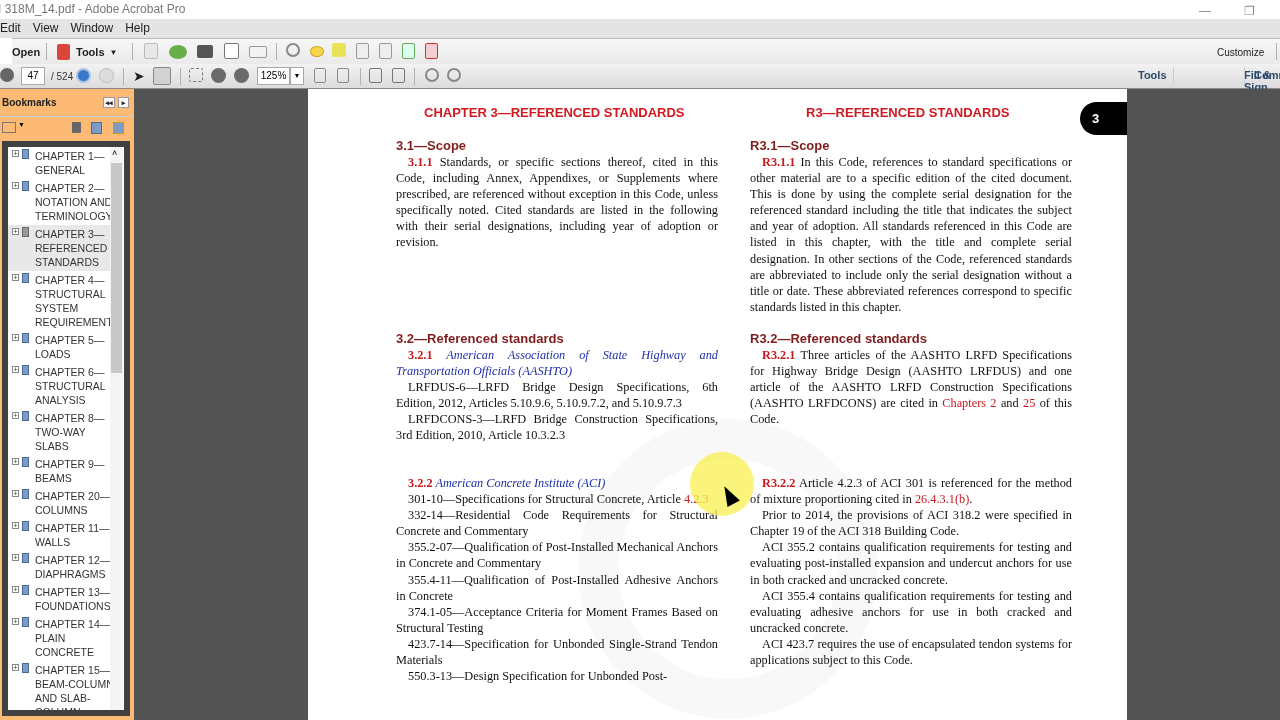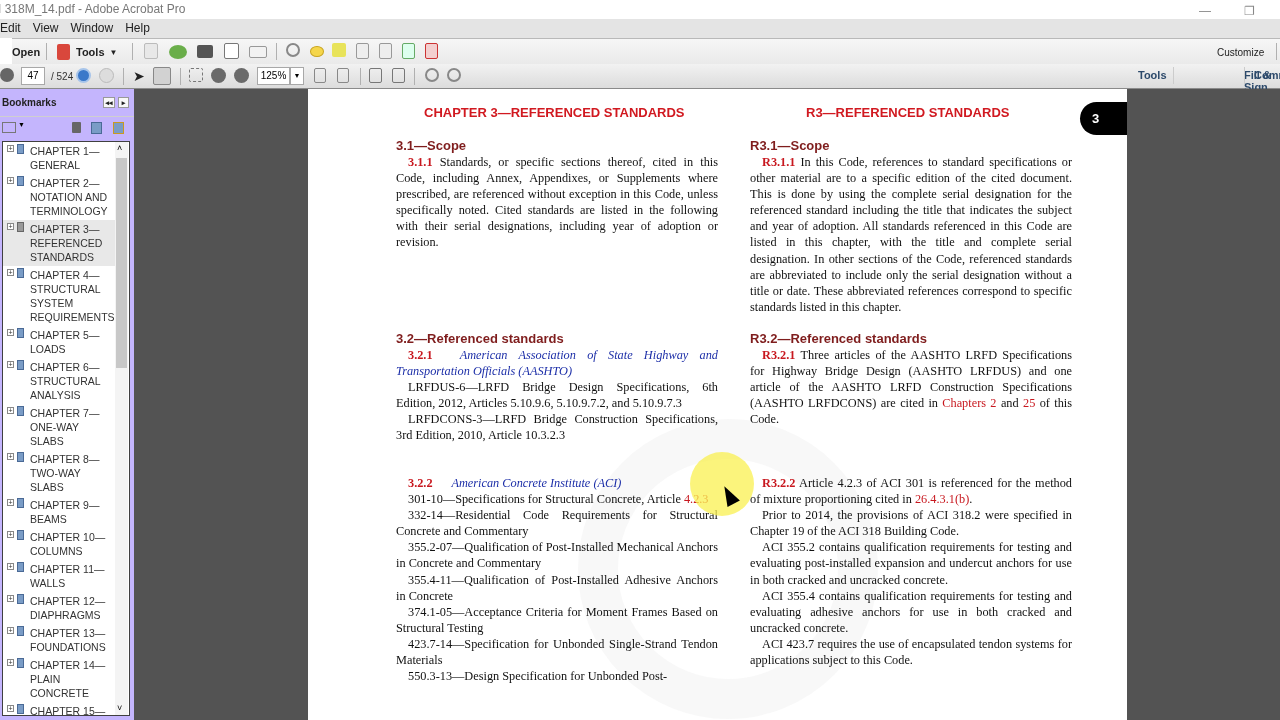--- a/index.html
+++ b/index.html
@@ -10,39 +10,39 @@
   .menubar { position: absolute; left: 0; top: 19px; width: 1280px; height: 19px; background: #e4e4e4; font-size: 12px; color: #222; line-height: 19px; }
   .menubar span { display: inline-block; margin-right: 12px; }
   .toolbar1 { position: absolute; left: 12px; top: 38px; width: 1280px; height: 42px; background: linear-gradient(#f6f6f6, #e2e2e2); border-top: 1px solid #b9b9b9; border-bottom: 1px solid #a0a0a0; font-size: 11px; }
   .toolbar2 { position: absolute; left: 0; top: 64px; width: 1280px; height: 25px; background: linear-gradient(#f2f2f2, #dcdcdc); border-bottom: 1px solid #8a8a8a; font-size: 11px; }
   .tb-item { position: absolute; top: 4px; height: 18px; display: flex; align-items: center; color: #222; }
   .sep { position: absolute; top: 4px; width: 1px; height: 17px; background: #b0b0b0; }
   .ico { display: inline-block; width: 16px; height: 16px; border-radius: 2px; }
   .round { border-radius: 50%; }
   .pagebox { position: absolute; top: 3px; height: 18px; border: 1px solid #a8a8a8; background: #fff; font-size: 10px; text-align: center; line-height: 16px; }
   .rtabs { position: absolute; top: 5px; font-size: 11px; font-weight: bold; color: #2d4a6b; }
-  .sidebar { position: absolute; left: 0; top: 89px; width: 156px; height: 631px; background: #c4b5fd; border-right: 1px solid #9a9a9a; }
+  .sidebar { position: absolute; left: 0; top: 89px; width: 156px; height: 631px; background: #fdba74; border-right: 1px solid #9a9a9a; }
   .sb-head { height: 28px; font-size: 10px; font-weight: bold; color: #222; line-height: 28px; padding-left: 2px; position: relative; border-bottom: 1px solid #cfcfcf; }
   .sb-tools { height: 23px; position: relative; }
-  .sb-list { position: absolute; left: 2px; top: 52px; width: 128px; height: 575px; background: #fff; border: 1px solid #404040; overflow: hidden; }
+  .sb-list { position: absolute; left: 2px; top: 52px; width: 128px; height: 575px; background: #fff; border: 6px solid #404040; overflow: hidden; }
   .bm { position: relative; padding-left: 27px; font-size: 10.5px; color: #333; line-height: 14px; padding-top: 2px; padding-bottom: 2px; width: 112px; }
   .bm.sel { background: #e8e8e8; }
   .bm .plus { position: absolute; left: 4px; top: 3px; width: 7px; height: 7px; border: 1px solid #888; font-size: 7px; line-height: 5px; text-align: center; color: #333; background: #fff; }
   .bm .bmi { position: absolute; left: 14px; top: 2px; width: 7px; height: 10px; background: #7a9cc6; border: 1px solid #4a6a96; }
   .scrollbar { position: absolute; right: 1px; top: 0; width: 13px; height: 573px; background: #f4f4f4; }
   .scroll-thumb { position: absolute; left: 1px; top: 16px; width: 11px; height: 210px; background: #c8c8c8; }
   .viewer { position: absolute; left: 134px; top: 89px; width: 1146px; height: 631px; background: #535353; }
   .page { position: absolute; left: 308px; top: 89px; width: 819px; height: 631px; background: #fff; font-family: "Liberation Serif", serif; color: #111; }
   .col { position: absolute; width: 322px; font-size: 12.3px; line-height: 16.1px; text-align: justify; }
   .col.l { left: 88px; }
   .col.r { left: 442px; }
   .chap { position: absolute; top: 16px; font-family: "Liberation Sans", sans-serif; font-weight: bold; color: #d11920; font-size: 13px; }
   .h2 { font-family: "Liberation Sans", sans-serif; font-weight: bold; color: #7f1d1d; font-size: 13px; line-height: 16px; }
   .num { color: #c8181f; font-weight: bold; }
-  .blue { color: #1d2fa8; font-style: italic; margin-left: 16px; }
+  .blue { color: #1d2fa8; font-style: italic; }
   .red { color: #c8181f; }
   .ind { text-indent: 12px; }
   .hang { text-indent: 12px; }
   .tab3 { position: absolute; left: 772px; top: 13px; width: 47px; height: 33px; background: #000; border-radius: 17px 0 0 17px; color: #fff; font-family: "Liberation Sans", sans-serif; font-weight: bold; font-size: 13px; line-height: 33px; padding-left: 12px; }
   .watermark { position: absolute; left: 270px; top: 330px; width: 300px; height: 300px; border: 40px solid rgba(200,200,200,0.12); border-radius: 50%; }
   .cursor-hl { position: absolute; left: 690px; top: 452px; width: 64px; height: 64px; border-radius: 50%; background: rgba(250,240,80,0.75); }
   .cursor { position: absolute; left: 722px; top: 485px; width: 0; height: 0; border-left: 7px solid transparent; border-right: 7px solid transparent; border-bottom: 20px solid #000; transform: rotate(-28deg); }
 </style>
 </head>
 <body>
@@ -129,24 +129,23 @@
     <span style="position:absolute;left:91px;top:5px;width:11px;height:12px;background:#7a9cc6;border:1px solid #4a6a96;"></span>
     <span style="position:absolute;left:113px;top:5px;width:11px;height:12px;background:#7a9cc6;border:1px solid #c99a21;"></span>
   </div>
   <div class="sb-list">
     <div class="bm"><span class="plus">+</span><span class="bmi"></span><span>CHAPTER 1— GENERAL</span></div>
     <div class="bm"><span class="plus">+</span><span class="bmi"></span><span>CHAPTER 2— NOTATION AND TERMINOLOGY</span></div>
     <div class="bm sel"><span class="plus">+</span><span class="bmi" style="background:#999;border-color:#666;"></span><span>CHAPTER 3— REFERENCED STANDARDS</span></div>
     <div class="bm"><span class="plus">+</span><span class="bmi"></span><span>CHAPTER 4— STRUCTURAL SYSTEM REQUIREMENTS</span></div>
     <div class="bm"><span class="plus">+</span><span class="bmi"></span><span>CHAPTER 5— LOADS</span></div>
     <div class="bm"><span class="plus">+</span><span class="bmi"></span><span>CHAPTER 6— STRUCTURAL ANALYSIS</span></div>
-    <div class="bm"><span class="plus">+</span><span class="bmi"></span><span>CHAPTER 7— ONE-WAY SLABS</span></div>
     <div class="bm"><span class="plus">+</span><span class="bmi"></span><span>CHAPTER 8— TWO-WAY SLABS</span></div>
     <div class="bm"><span class="plus">+</span><span class="bmi"></span><span>CHAPTER 9— BEAMS</span></div>
-    <div class="bm"><span class="plus">+</span><span class="bmi"></span><span>CHAPTER 10— COLUMNS</span></div>
+    <div class="bm"><span class="plus">+</span><span class="bmi"></span><span>CHAPTER 20— COLUMNS</span></div>
     <div class="bm"><span class="plus">+</span><span class="bmi"></span><span>CHAPTER 11— WALLS</span></div>
     <div class="bm"><span class="plus">+</span><span class="bmi"></span><span>CHAPTER 12— DIAPHRAGMS</span></div>
     <div class="bm"><span class="plus">+</span><span class="bmi"></span><span>CHAPTER 13— FOUNDATIONS</span></div>
     <div class="bm"><span class="plus">+</span><span class="bmi"></span><span>CHAPTER 14— PLAIN CONCRETE</span></div>
     <div class="bm"><span class="plus">+</span><span class="bmi"></span><span>CHAPTER 15— BEAM-COLUMN AND SLAB-COLUMN</span></div>
     <div class="scrollbar">
       <span style="position:absolute;left:2px;top:1px;font-size:9px;">˄</span>
       <div class="scroll-thumb"></div>
       <span style="position:absolute;left:2px;bottom:2px;font-size:9px;">˅</span>
     </div>

